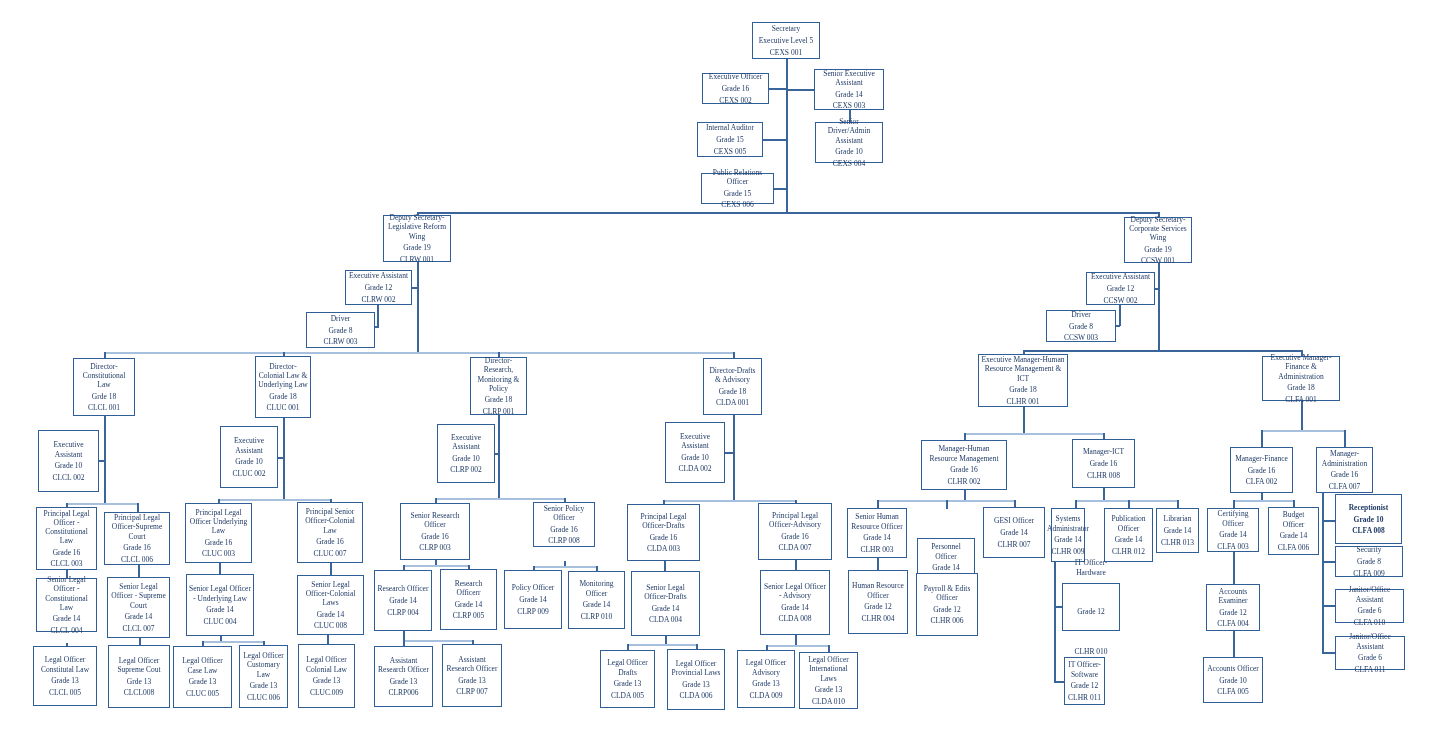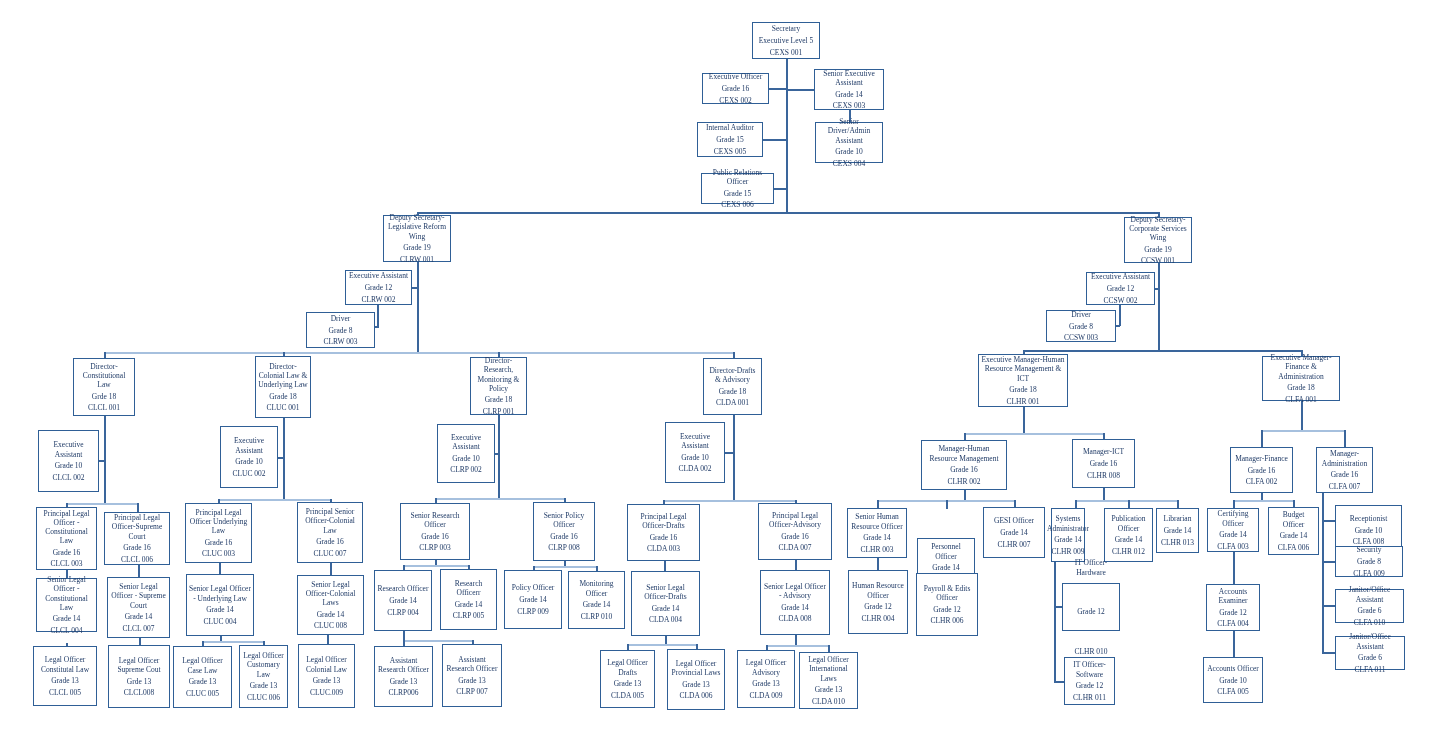--- a/index.html
+++ b/index.html
@@ -330,21 +330,21 @@
     <div class="node" style="left: 298px; top: 644px; width: 57px; height: 64px;">
       <div class="t">Legal Officer Colonial Law</div>
       <div class="g">Grade 13</div>
       <div class="c">CLUC.009</div>
     </div>
     <div class="node" style="left: 400px; top: 503px; width: 70px; height: 57px;">
       <div class="t">Senior Research Officer</div>
       <div class="g">Grade 16</div>
       <div class="c">CLRP 003</div>
     </div>
-    <div class="node" style="left: 533px; top: 502px; width: 62px; height: 59px;">
+    <div class="node" style="left: 533px; top: 502px; width: 62px; height: 45px;">
       <div class="t">Senior Policy Officer</div>
       <div class="g">Grade 16</div>
       <div class="c">CLRP 008</div>
     </div>
     <div class="node" style="left: 374px; top: 570px; width: 58px; height: 61px;">
       <div class="t">Research Officer</div>
       <div class="g">Grade 14</div>
       <div class="c">CLRP 004</div>
     </div>
     <div class="node" style="left: 440px; top: 569px; width: 57px; height: 61px;">
@@ -450,21 +450,21 @@
     <div class="node" style="left: 1156px; top: 508px; width: 43px; height: 45px;">
       <div class="t">Librarian</div>
       <div class="g">Grade 14</div>
       <div class="c">CLHR 013</div>
     </div>
     <div class="node" style="left: 1062px; top: 583px; width: 58px; height: 48px; gap: 28px;">
       <div class="t">IT Officer-Hardware</div>
       <div class="g">Grade 12</div>
       <div class="c">CLHR 010</div>
     </div>
-    <div class="node" style="left: 1064px; top: 657px; width: 51px; height: 48px;">
+    <div class="node" style="left: 1064px; top: 657px; width: 41px; height: 48px;">
       <div class="t">IT Officer-Software</div>
       <div class="g">Grade 12</div>
       <div class="c">CLHR 011</div>
     </div>
     <div class="node" style="left: 1207px; top: 508px; width: 52px; height: 44px;">
       <div class="t">Certifying Officer</div>
       <div class="g">Grade 14</div>
       <div class="c">CLFA 003</div>
     </div>
     <div class="node" style="left: 1268px; top: 507px; width: 51px; height: 48px;">
@@ -475,21 +475,21 @@
     <div class="node" style="left: 1206px; top: 584px; width: 54px; height: 47px;">
       <div class="t">Accounts Examiner</div>
       <div class="g">Grade 12</div>
       <div class="c">CLFA 004</div>
     </div>
     <div class="node" style="left: 1203px; top: 657px; width: 60px; height: 46px;">
       <div class="t">Accounts Officer</div>
       <div class="g">Grade 10</div>
       <div class="c">CLFA 005</div>
     </div>
-    <div class="node" style="left: 1335px; top: 505px; width: 67px; height: 50px;">
+    <div class="node" style="left: 1335px; top: 494px; width: 67px; height: 50px; font-weight: bold;">
       <div class="t">Receptionist</div>
       <div class="g">Grade 10</div>
       <div class="c">CLFA 008</div>
     </div>
     <div class="node" style="left: 1335px; top: 546px; width: 68px; height: 31px;">
       <div class="t">Security</div>
       <div class="g">Grade 8</div>
       <div class="c">CLFA 009</div>
     </div>
     <div class="node" style="left: 1335px; top: 589px; width: 69px; height: 34px;">

